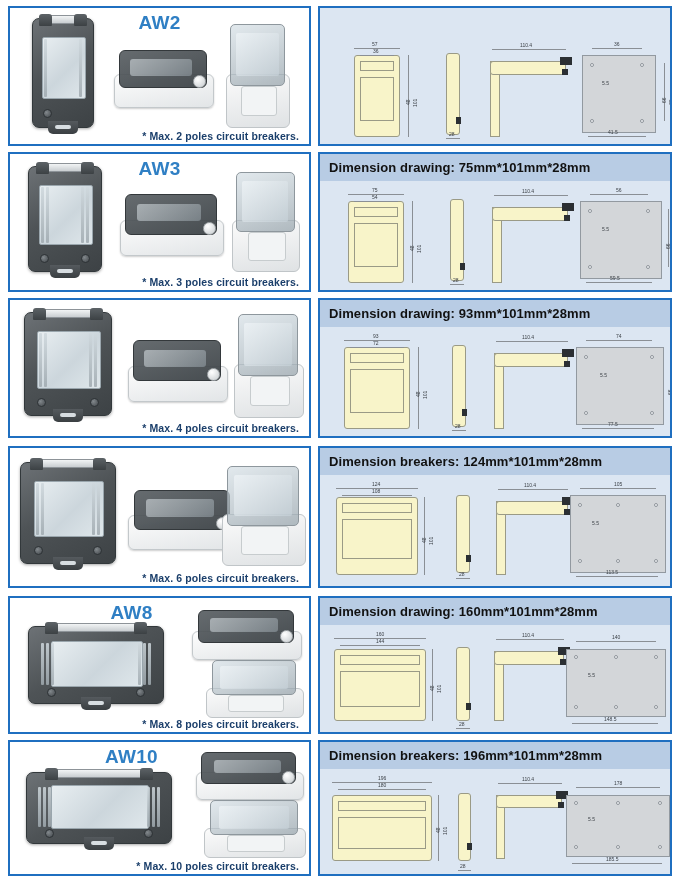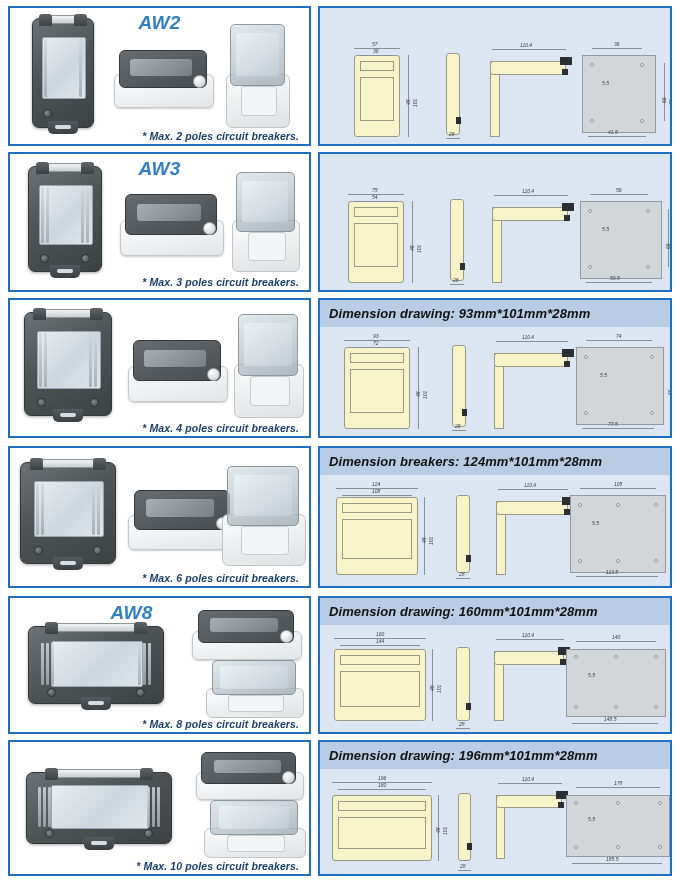--- a/index.html
+++ b/index.html
@@ -2,21 +2,21 @@
 <html><head>
 <meta charset="utf-8">
 <style>
   * { box-sizing: border-box; margin: 0; padding: 0; }
   html, body {
     width: 680px; height: 880px;
     background: #ffffff;
     font-family: "Liberation Sans", sans-serif;
     overflow: hidden;
   }
-  .sheet { width: 680px; height: 880px; position: relative; font-style: italic; }
+  .sheet { width: 680px; height: 880px; position: relative; }
 
   .row {
     position: absolute;
     left: 8px;
     width: 664px;
     display: flex;
   }
 
   
   .photo-panel {
@@ -373,20 +373,21 @@
         </div>
         <div class="ph open" style="left:222px;top:18px;width:68px;height:100px;">
           <div class="frame"></div>
           <div class="lid"></div>
         </div>
       </div>
       <div class="caption">* Max. 3 poles circuit breakers.</div>
     </div>
 
     <div class="dim-panel">
+      <div class="dim-header">Dimension drawing: 75mm*101mm*28mm</div>
       <div class="dim-body">
         <div class="view" style="left:14px;top:8px;width:104px;height:98px;">
           <div class="part r" style="left:14px;top:12px;width:56px;height:82px;"></div>
           <div class="part" style="left:20px;top:18px;width:44px;height:10px;"></div>
           <div class="part" style="left:20px;top:34px;width:44px;height:44px;"></div>
           <div class="dimline h" style="left:14px;top:5px;width:56px;"></div>
           <div class="dtxt" style="left:38px;top:-1px;">75</div>
           <div class="dimline h" style="left:20px;top:12px;width:44px;"></div>
           <div class="dtxt" style="left:38px;top:6px;">54</div>
           <div class="dimline v" style="left:78px;top:12px;height:82px;"></div>
@@ -671,20 +672,21 @@
 
           <div class="dimline h" style="left:10px;top:90px;width:86px;"></div>
           <div class="dtxt" style="left:42px;top:84px;">148.5</div>
         </div>
       </div>
     </div>
   </div>
 
   <div class="row" style="top:740px;height:136px;">
     <div class="photo-panel">
+      <div class="model-label left-shift">AW10</div>
       <div class="photos">
         <div class="ph encl" style="left:16px;top:30px;width:146px;height:72px;">
           <div class="topbar"></div>
           <div class="hinge" style="left:18px;"></div>
           <div class="hinge" style="right:18px;"></div>
           <div class="glass" style="left:24px;top:12px;width:98px;height:44px;"></div>
           <div class="ribs" style="left:11px;top:14px;height:40px;">
               <i></i>
               <i></i>
               <i></i>
@@ -705,21 +707,21 @@
         </div>
         <div class="ph open" style="left:194px;top:58px;width:102px;height:58px;">
           <div class="frame"></div>
           <div class="lid"></div>
         </div>
       </div>
       <div class="caption">* Max. 10 poles circuit breakers.</div>
     </div>
 
     <div class="dim-panel">
-      <div class="dim-header">Dimension drawing: 196mm*101mm*28mm</div>
+      <div class="dim-header">Dimension breakers: 196mm*101mm*28mm</div>
       <div class="dim-body">
         <div class="view" style="left:4px;top:8px;width:122px;height:96px;">
           <div class="part r" style="left:8px;top:18px;width:100px;height:66px;"></div>
           <div class="part" style="left:14px;top:24px;width:88px;height:10px;"></div>
           <div class="part" style="left:14px;top:40px;width:88px;height:32px;"></div>
           <div class="dimline h" style="left:8px;top:5px;width:100px;"></div>
           <div class="dtxt" style="left:54px;top:-1px;">196</div>
           <div class="dimline h" style="left:14px;top:12px;width:88px;"></div>
           <div class="dtxt" style="left:54px;top:6px;">180</div>
           <div class="dimline v" style="left:114px;top:18px;height:66px;"></div>

